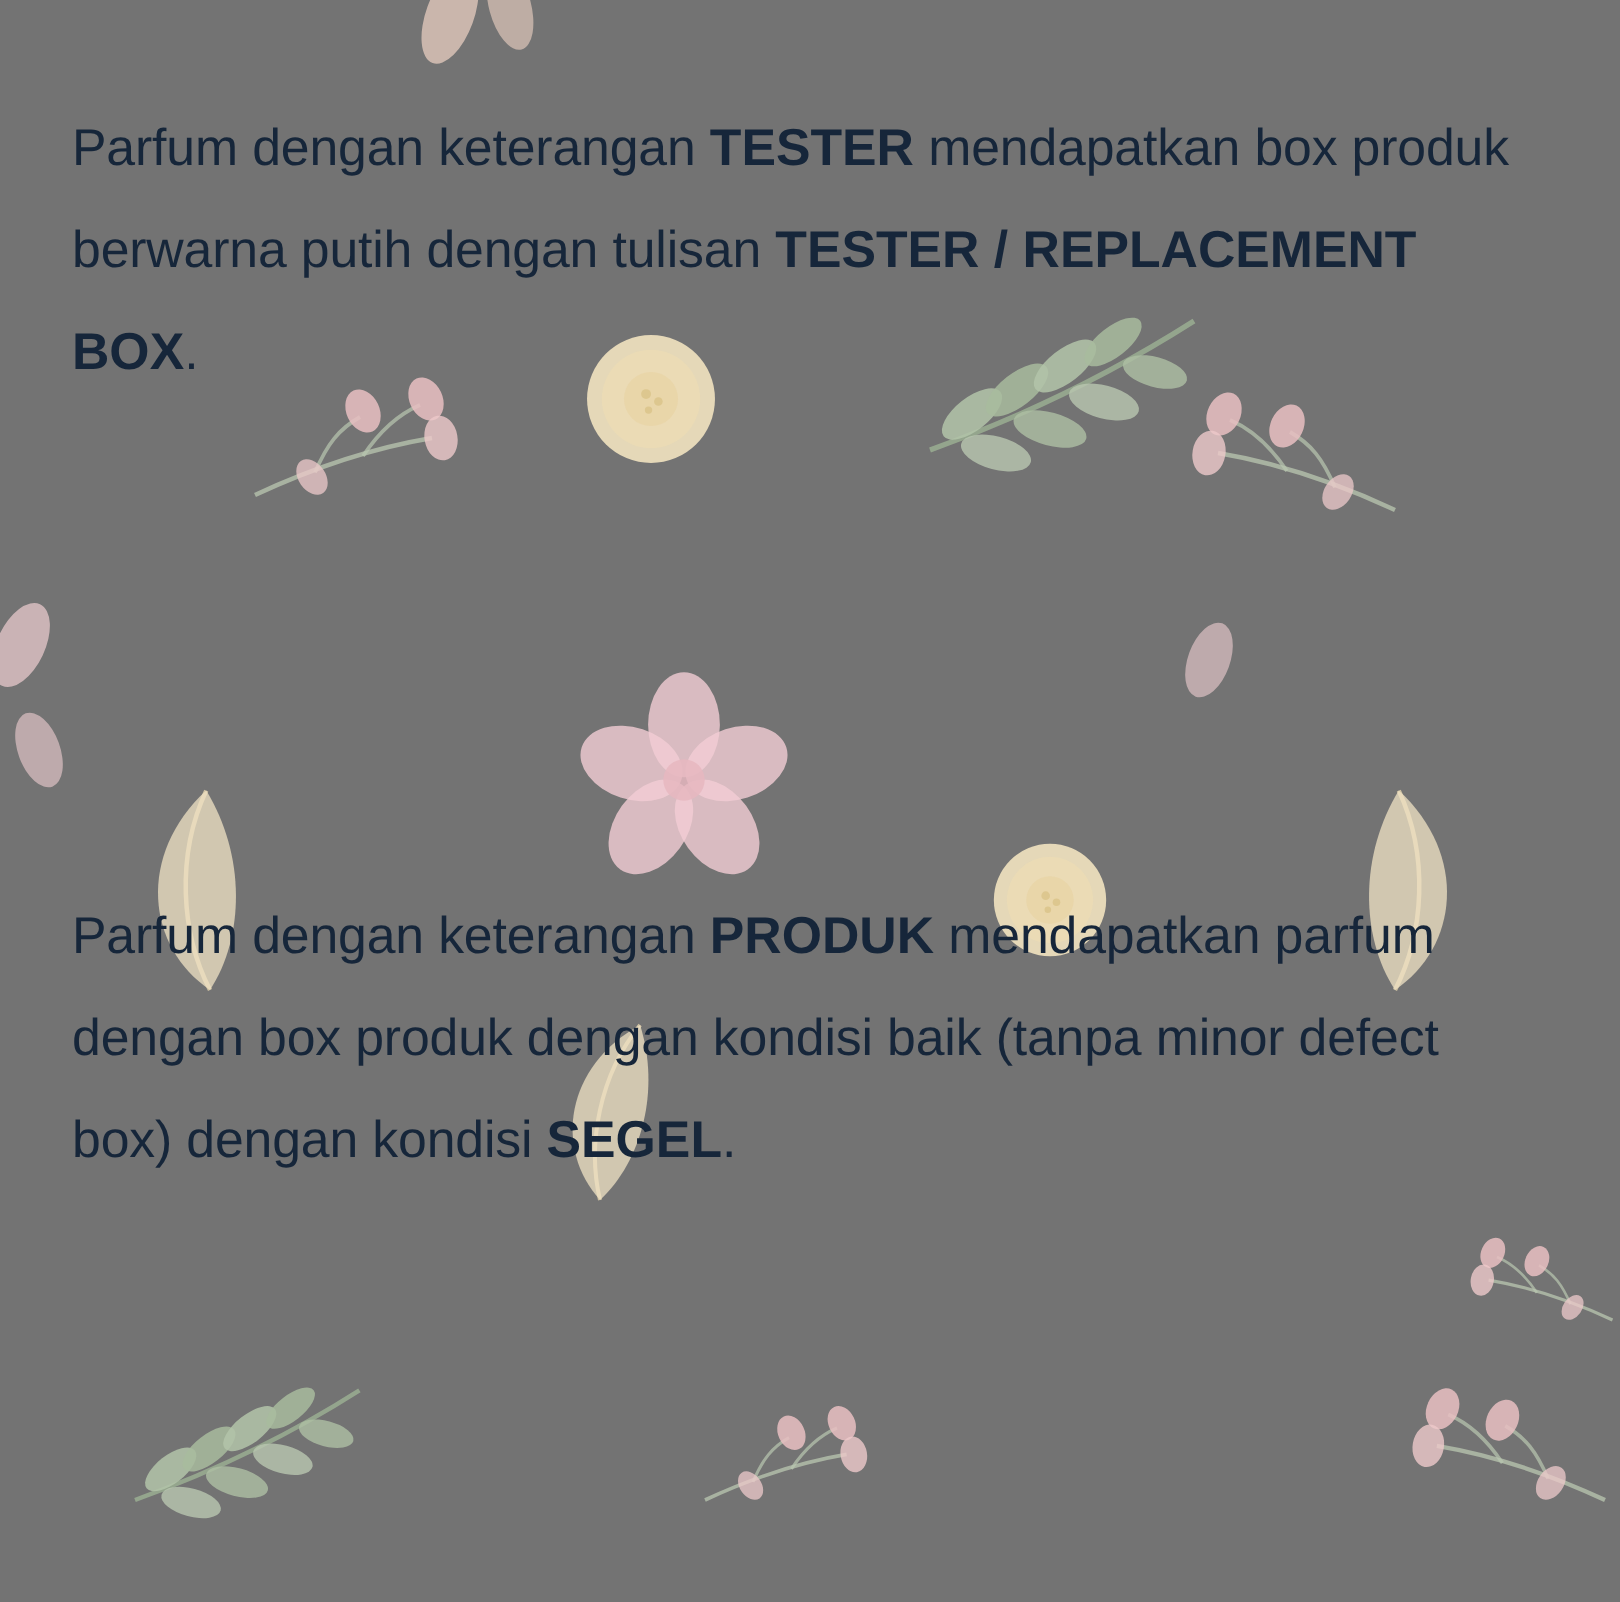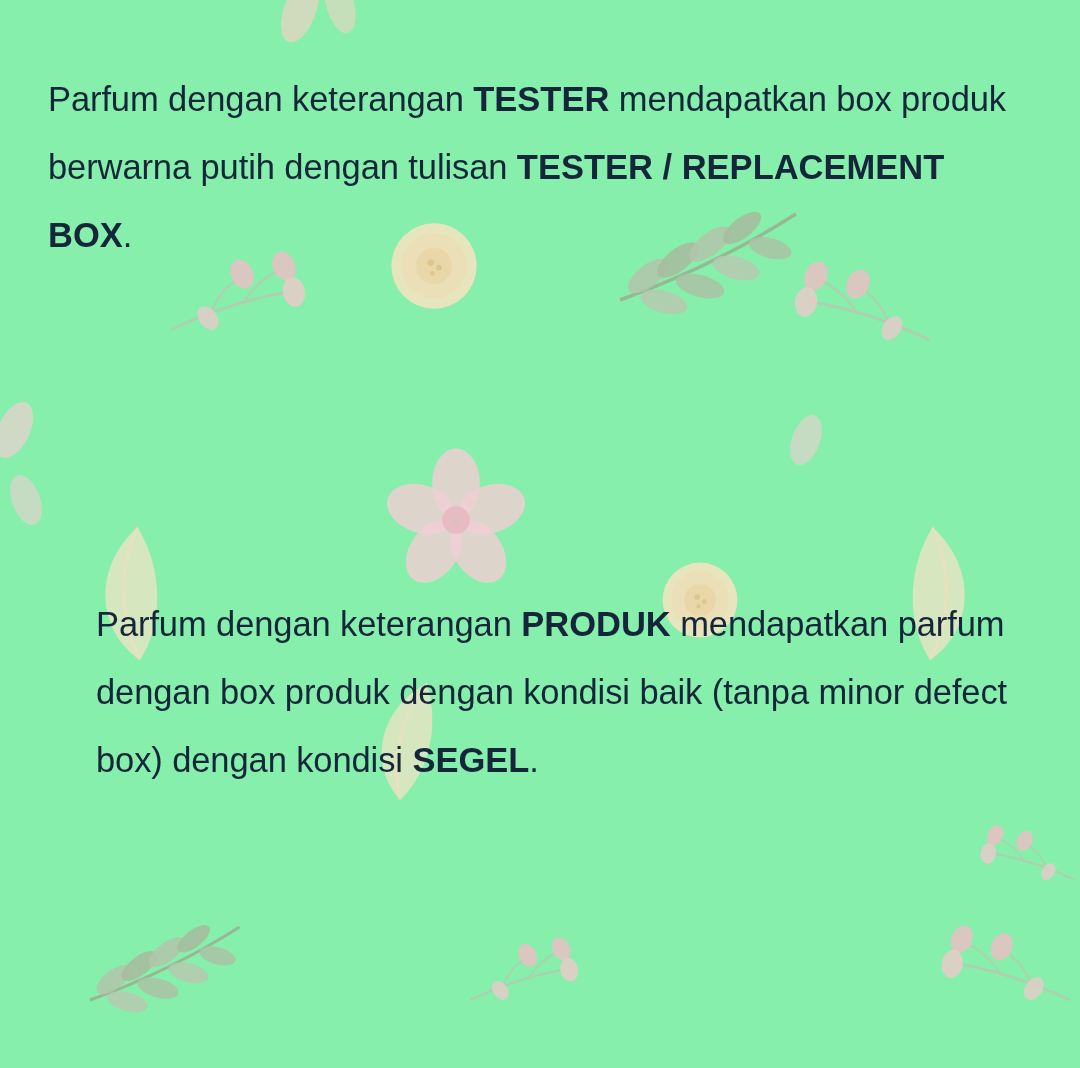--- a/index.html
+++ b/index.html
@@ -45,21 +45,21 @@
   .para b {
     font-weight: 700;
     letter-spacing: 0px;
   }
   .gap-1 { height: 112px; }
   .gap-2 { height: 140px; }
 </style>
 </head>
 <body>
 
-<div id="page" style="background: #86efac;">
+<div id="page" style="background: #737373;">
 
   <svg id="decor" viewBox="0 0 1080 1068" xmlns="http://www.w3.org/2000/svg">
     <defs>
       <g id="berry-sprig">
         <path d="M0 0 C 30 -14 70 -30 118 -38" stroke="#b9c7b0" stroke-width="3" fill="none" opacity="0.75"></path>
         <path d="M40 -15 C 48 -34 56 -44 70 -52" stroke="#b9c7b0" stroke-width="2.5" fill="none" opacity="0.7"></path>
         <path d="M72 -26 C 84 -44 96 -54 110 -60" stroke="#b9c7b0" stroke-width="2.5" fill="none" opacity="0.7"></path>
         <ellipse cx="72" cy="-56" rx="11" ry="15" fill="#e9bfc2" opacity="0.85" transform="rotate(-25 72 -56)"></ellipse>
         <ellipse cx="114" cy="-64" rx="11" ry="15" fill="#e9bfc2" opacity="0.85" transform="rotate(-25 114 -64)"></ellipse>
         <ellipse cx="124" cy="-38" rx="11" ry="15" fill="#edc9cb" opacity="0.8" transform="rotate(-10 124 -38)"></ellipse>
@@ -149,16 +149,16 @@
     </g>
     <g transform="translate(1075,880) scale(-0.7,0.7)">
       <use href="#berry-sprig"></use>
     </g>
   </svg>
 
   <div id="content">
     <p class="para" style="color: rgb(22, 38, 58);"><span>Parfum dengan keterangan </span><b>TESTER</b><span> mendapatkan box produk berwarna putih dengan tulisan </span><b>TESTER / REPLACEMENT BOX</b><span>.</span></p>
     <div class="gap-1"></div>
     <div class="gap-2"></div>
-    <p class="para" style="color: rgb(22, 38, 58); margin-left: 48px;"><span>Parfum dengan keterangan </span><b>PRODUK</b><span> mendapatkan parfum dengan box produk dengan kondisi baik (tanpa minor defect box) dengan kondisi </span><b>SEGEL</b><span>.</span></p>
+    <p class="para" style="color: rgb(22, 38, 58);"><span>Parfum dengan keterangan </span><b>PRODUK</b><span> mendapatkan parfum dengan box produk dengan kondisi baik (tanpa minor defect box) dengan kondisi </span><b>SEGEL</b><span>.</span></p>
   </div>
 
 </div>
 
 </body></html>

